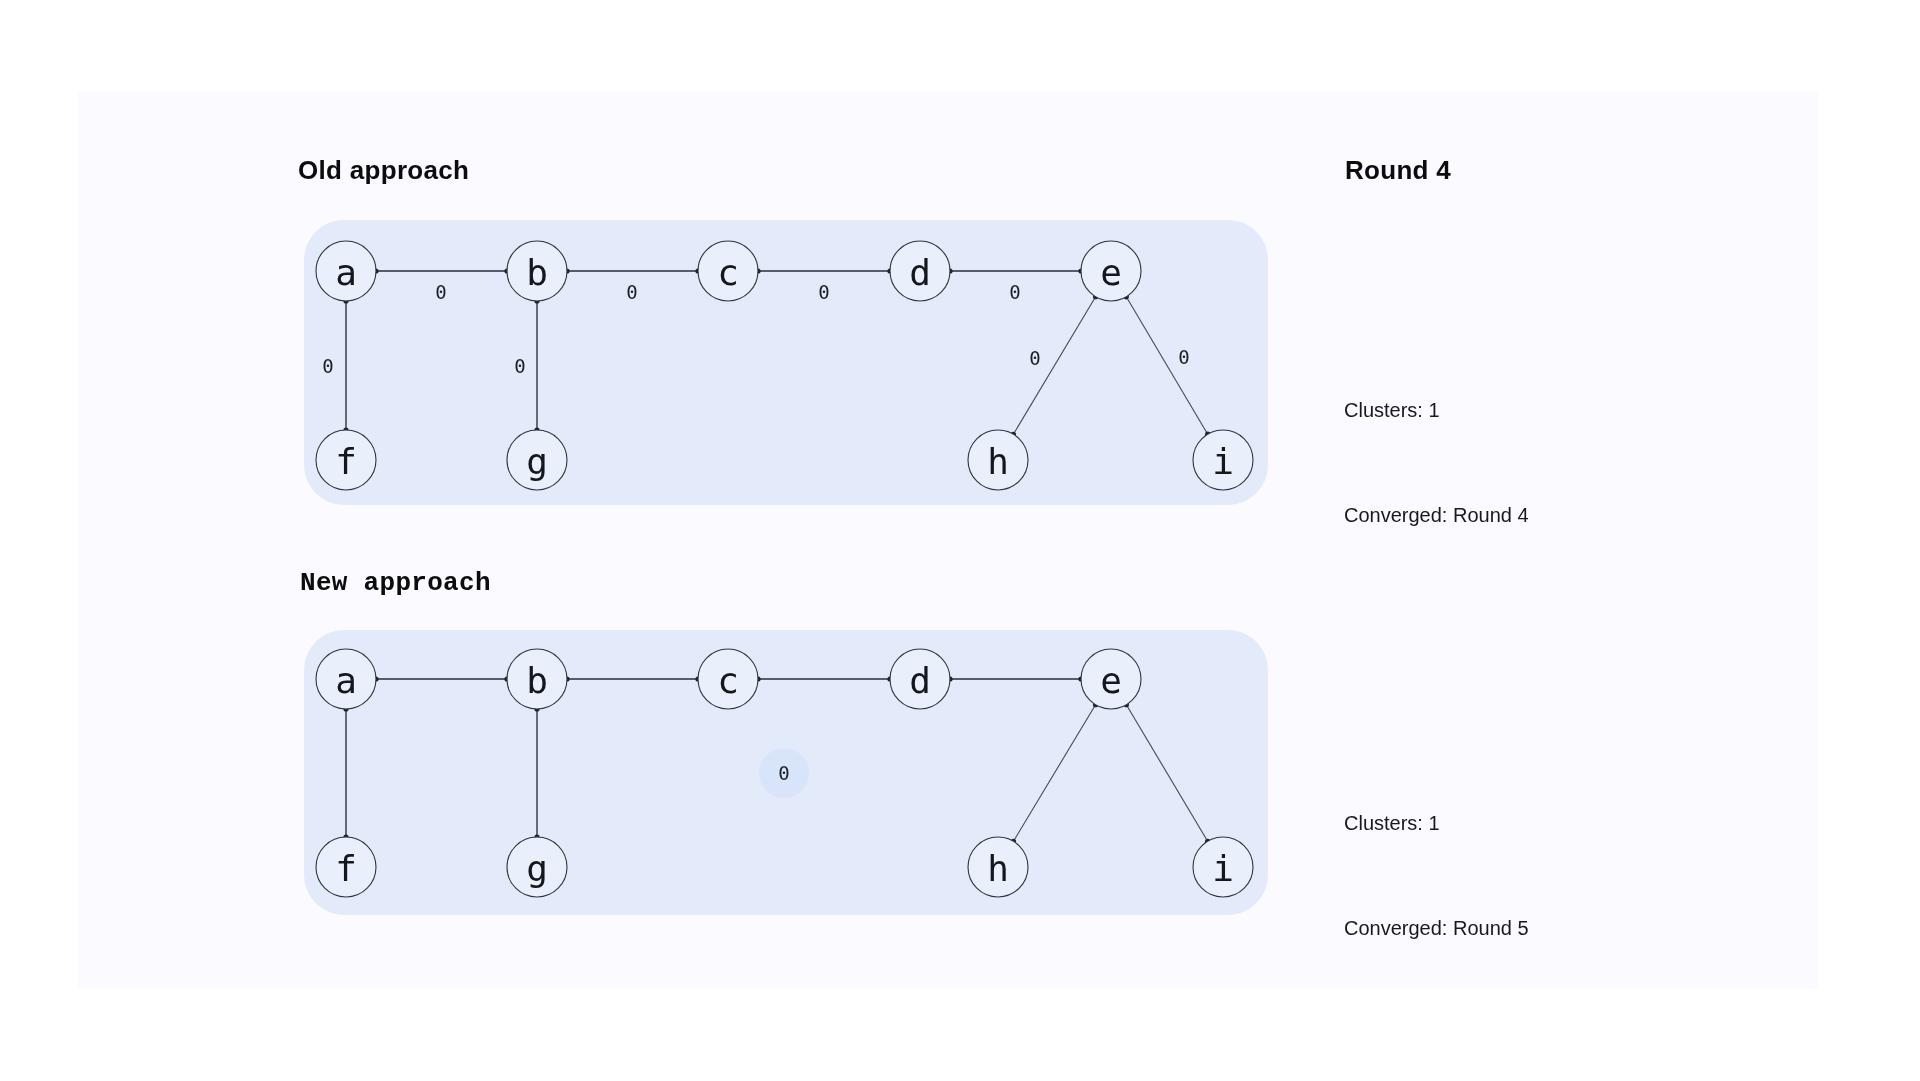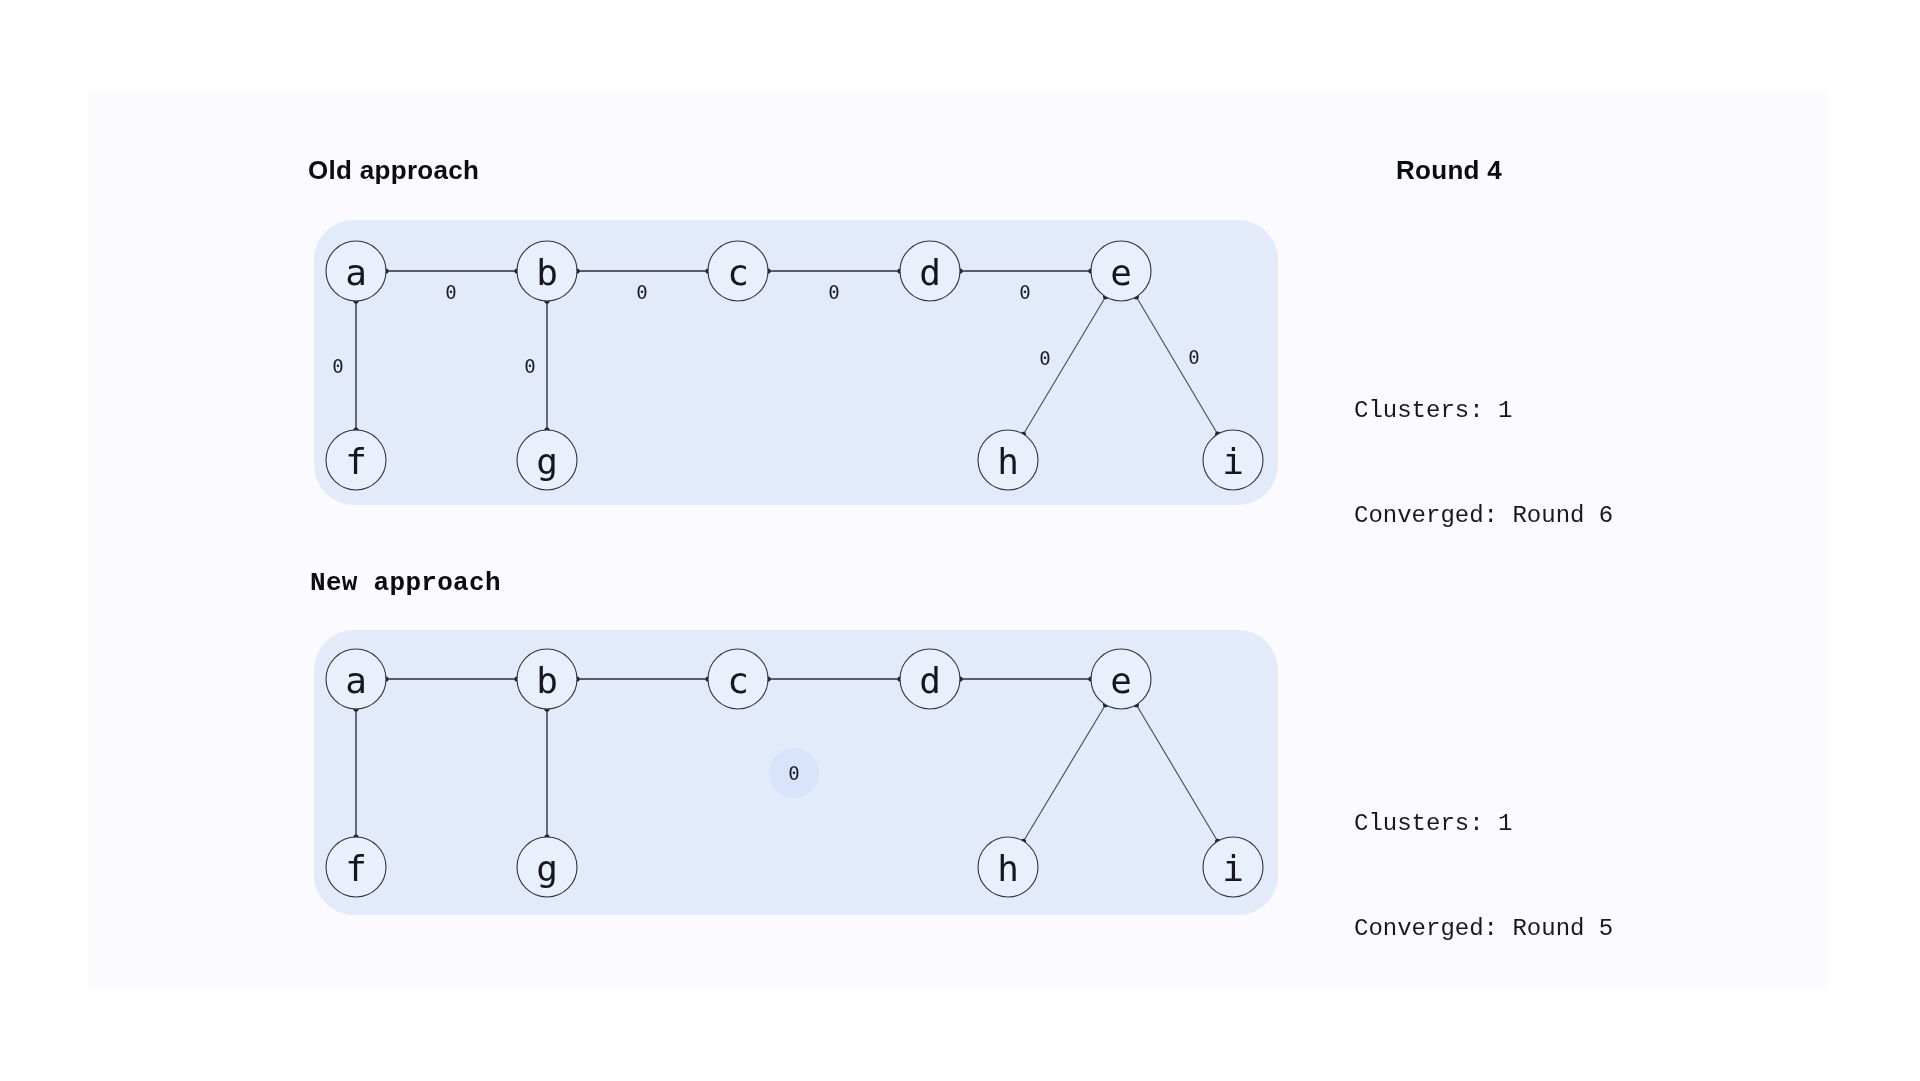--- a/index.html
+++ b/index.html
@@ -3,44 +3,44 @@
 <meta charset="utf-8">
 <style>
   html,body{margin:0;padding:0;}
   body{
     width:1920px;height:1081px;
     background:var(--page-bg,#ffffff);
     font-family:"Liberation Sans",sans-serif;
     position:relative;overflow:hidden;
   }
   .surface{
-    position:absolute;left:88px;top:91px;width:1740px;height:898px;
+    position:absolute;left:78px;top:91px;width:1740px;height:898px;
     background:var(--surface-bg,#fafaff);
   }
   .heading{
     position:absolute;
     font-family:"Liberation Sans",sans-serif;
     font-weight:700;font-size:26px;line-height:1;
     letter-spacing:0.3px;color:var(--heading-color,#0b0c0e);
     white-space:nowrap;
   }
   #heading-old{left:220px;top:66px;}
-  #heading-round{left:1267px;top:66px;margin-left:41px;}
+  #heading-round{left:1267px;top:66px;}
   #heading-new{left:222px;top:479px;font-family:Liberation Mono, monospace;}
   .graph-panel{
     position:absolute;left:226px;width:964px;height:285px;
     background:var(--panel-bg,#e3eafa);
     border-radius:40px;display:block;
   }
   #graph-old{top:129px;}
   #graph-new{top:539px;}
   .stats{
     position:absolute;left:1266px;
-    font-family:Liberation Mono, monospace;
-    font-size:24px;line-height:35px;
+    font-family:Liberation Sans, sans-serif;
+    font-size:20px;line-height:35px;
     color:var(--stats-color,#17191e);
     white-space:pre;
   }
   #stats-old{top:232px;}
   #stats-new{top:645px;}
   .node-label{
     font-family:"DejaVu Sans Mono","Liberation Mono",monospace;
     font-size:36px;fill:var(--node-text,#14171c);
   }
   .edge-label{
@@ -105,21 +105,21 @@
       <circle cx="233" cy="240" r="30" fill="#eaf0fb" stroke="#2f353f" stroke-width="1.1"></circle>
       <text x="233" y="241" text-anchor="middle" dominant-baseline="central" class="node-label">g</text>
       <circle cx="694" cy="240" r="30" fill="#eaf0fb" stroke="#2f353f" stroke-width="1.1"></circle>
       <text x="694" y="241" text-anchor="middle" dominant-baseline="central" class="node-label">h</text>
       <circle cx="919" cy="240" r="30" fill="#eaf0fb" stroke="#2f353f" stroke-width="1.1"></circle>
       <text x="919" y="241" text-anchor="middle" dominant-baseline="central" class="node-label">i</text>
     </svg>
 
   <div id="stats-old" class="stats">
     <div>Clusters: 1</div>
-    <div>Converged: Round 6</div>
+    <div>Converged: Round 4</div>
   </div>
 
   <div id="heading-new" class="heading">New approach</div>
 
   <svg id="graph-new" class="graph-panel" viewBox="0 0 964 285">
       <line x1="72" y1="49" x2="203" y2="49" stroke="#565d68" stroke-width="1.8"></line>
       <circle cx="72" cy="49" r="2.6" fill="#1e222a"></circle>
       <circle cx="203" cy="49" r="2.6" fill="#1e222a"></circle>
       <line x1="263" y1="49" x2="394" y2="49" stroke="#565d68" stroke-width="1.8"></line>
       <circle cx="263" cy="49" r="2.6" fill="#1e222a"></circle>

